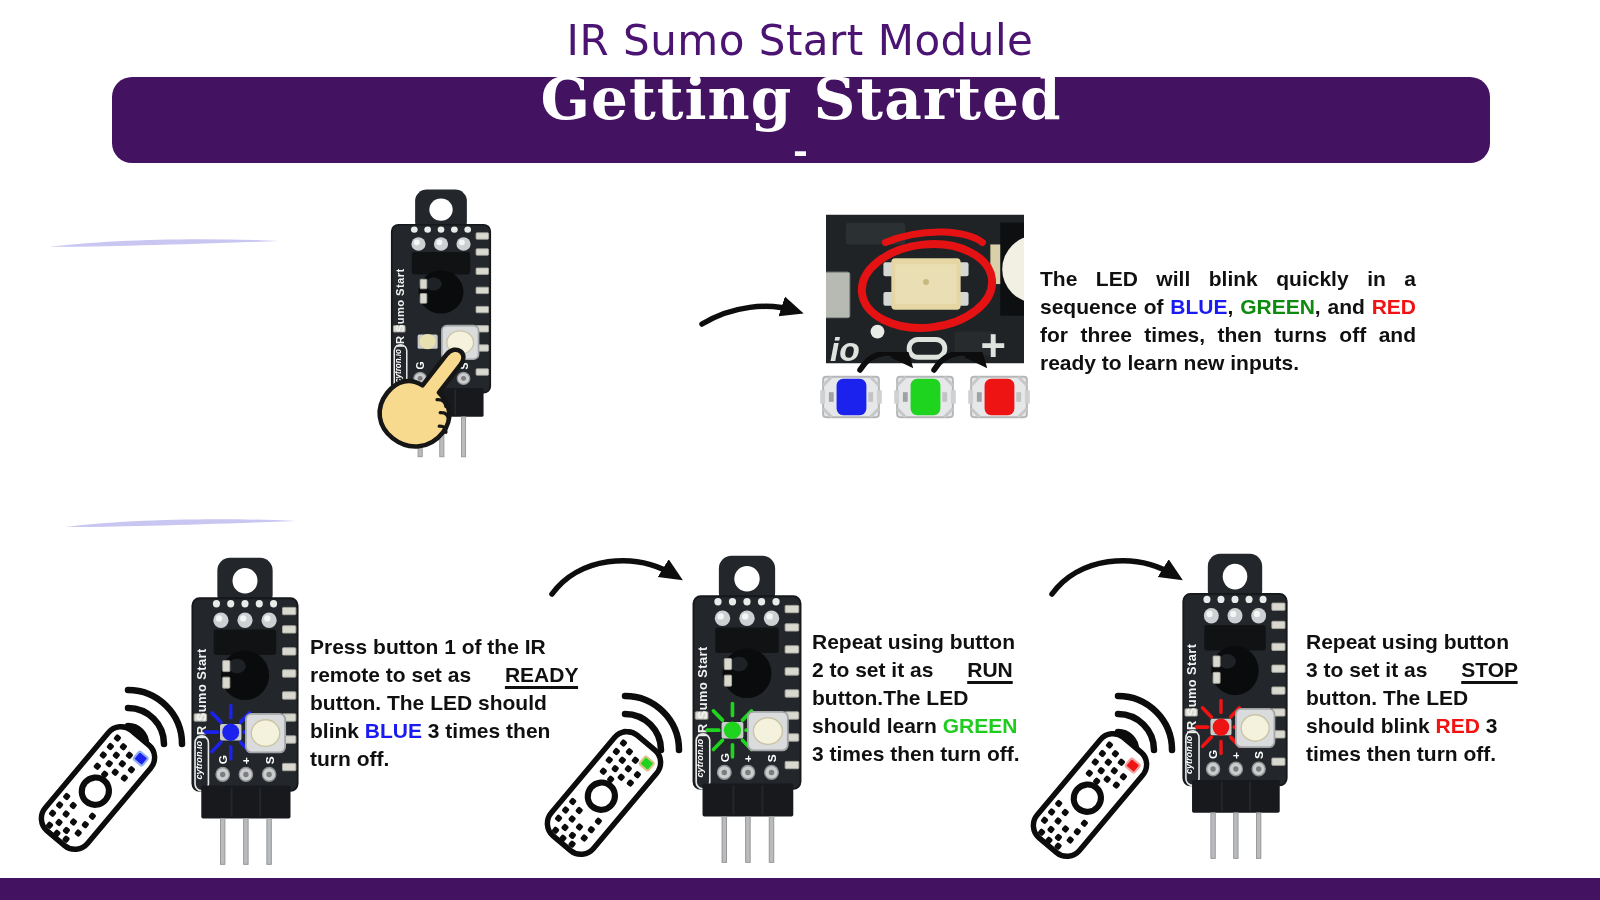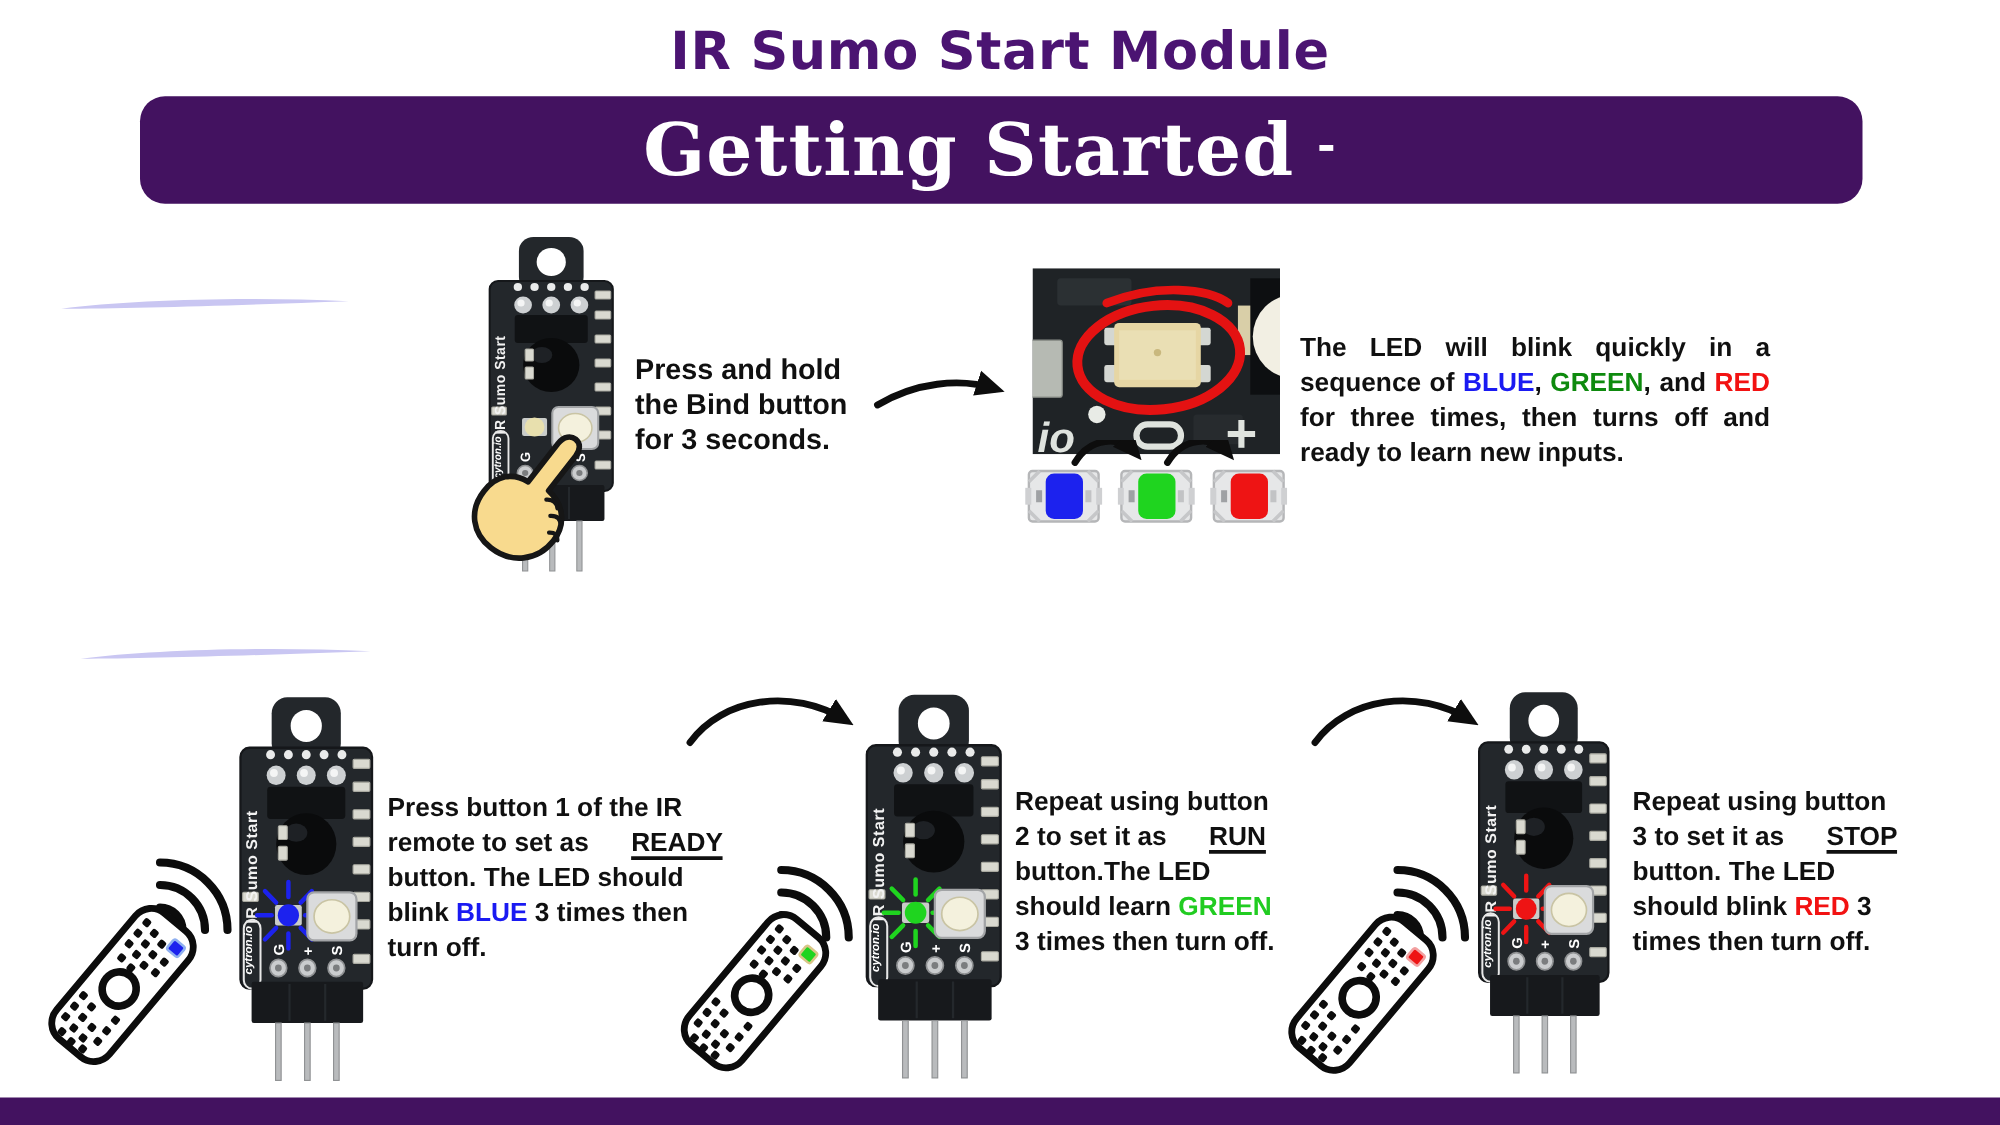--- a/index.html
+++ b/index.html
@@ -2,25 +2,25 @@
 <html style="--purple: #431260; --heading-purple: #4b1472; --blue: #1a1af2; --green-dark: #0e8a0e; --green-bright: #21cc21; --red: #f21212; --lavender: #c9c6f2; --led-blue: #1c22ee; --led-green: #1fd41f; --led-red: #ee1414; --ring-blue: #8fb0f0; --ring-green: #d8c687; --ring-red: #f2a0a0;"><head>
 <meta charset="utf-8">
 <style>
   html,body{margin:0;padding:0;background:#fff;}
   .canvas{position:relative;width:1600px;height:900px;background:#fff;overflow:hidden;
           font-family:"Liberation Sans",sans-serif;color:#111;}
   .abs{position:absolute;}
 
   
   .subtitle{left:0;right:0;top:16px;text-align:center;
-            font-family:"DejaVu Sans",sans-serif;font-weight:700;font-size:42px;
+            font-family:"DejaVu Sans",sans-serif;font-weight:400;font-size:42px;
             letter-spacing:.5px;color:var(--heading-purple,#4b1472);}
   .banner{left:112px;top:77px;width:1378px;height:86px;background:var(--purple,#431260);
           border-radius:20px;display:flex;align-items:center;justify-content:center;color:#fff;
-          font-family:"DejaVu Serif",serif;font-weight:bold;font-size:58px;letter-spacing:1px;}
+          font-family:"DejaVu Serif",serif;font-weight:bold;font-size:58px;letter-spacing:1px;flex-direction:column;}
   .banner .sep{font-size:36px;padding:0 18px;transform:translateY(-4px);}
 
   
   .h2{font-weight:800;font-size:30px;color:#0c0c0c;letter-spacing:.2px;}
   .swoosh{pointer-events:none;}
 
   
   .ptext{font-weight:bold;color:#101010;white-space:pre-line;}
   .press-text{left:508px;top:281px;width:200px;font-size:23px;line-height:28px;}
   .led-text{left:1040px;top:265px;width:376px;font-size:21px;line-height:28px;
@@ -188,23 +188,20 @@
     <use href="#sym-module" style="--led:#e8e0ae;--rays:0"></use>
   </svg>
 
   <div class="abs rot38" style="left:383px;top:339px;width:90px;height:130px">
     <svg width="90" height="130" viewBox="0 0 120 170">
       <path d="M39,70 L39,18 C39,8 45,3 51,3 C57,3 62,8 62,17 L62,64 C84,66 99,81 99,103 C99,131 78,150 51,150 C26,150 8,133 8,107 C8,85 20,72 39,70 Z" fill="#f8da8e" stroke="#161616" stroke-width="6" stroke-linejoin="round"></path>
       <path d="M66,73 q8,-7 15,0 M80,84 q8,-7 15,1 M90,99 q7,-6 12,1" stroke="#161616" stroke-width="4.5" fill="none" stroke-linecap="round"></path>
     </svg>
   </div>
 
-  <p class="abs ptext press-text">Press and hold
-the Bind button
-for 3 seconds.</p>
 
   <svg class="abs" style="left:698px;top:296px" width="106" height="40" viewBox="0 0 106 40">
     <path d="M4,28 C34,10 70,6 98,15" fill="none" stroke="#0d0d0d" stroke-width="5.5" stroke-linecap="round" marker-end="url(#ah)"></path>
   </svg>
 
   <svg class="abs" style="left:826px;top:214px" width="198" height="150" viewBox="0 0 200 150">
     <rect x="0" y="0" width="200" height="150" fill="#1f2326"></rect>
     <rect x="20" y="8" width="60" height="22" fill="#2b3033" rx="3"></rect>
     <rect x="130" y="118" width="40" height="24" fill="#272b2e" rx="3"></rect>
     <rect x="-6" y="58" width="30" height="46" fill="#b6bab3" stroke="#8c908a" rx="2"></rect>

